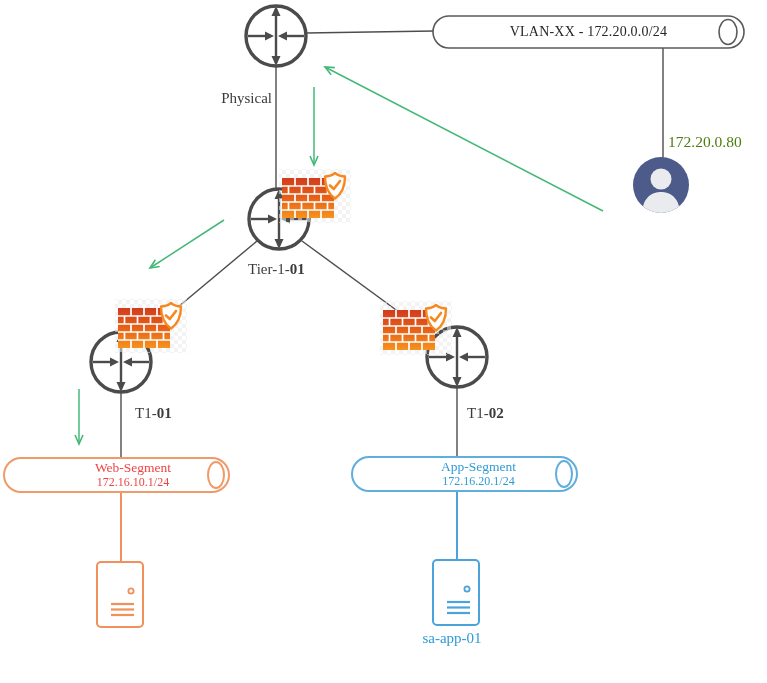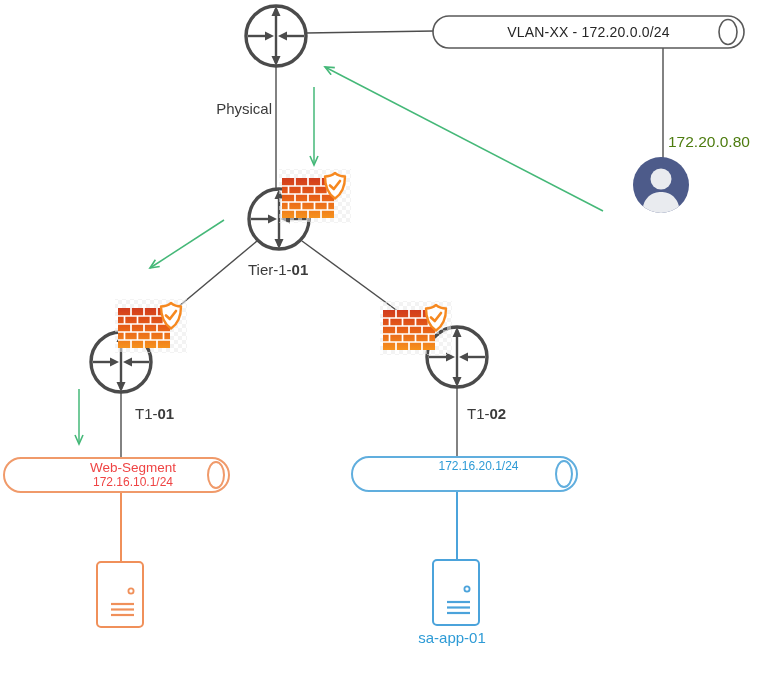--- a/index.html
+++ b/index.html
@@ -1,21 +1,21 @@
 <!DOCTYPE html>
 <html><head>
 <meta charset="utf-8">
 <style>
   html,body{margin:0;padding:0;background:#ffffff;}
   #canvas{
     position:relative;width:767px;height:683px;background:#ffffff;overflow:hidden;
     font-family:"Liberation Sans",sans-serif;
   }
   #diagram-svg{position:absolute;left:0;top:0;}
-  .lbl{position:absolute;white-space:nowrap;color:#3b3b3b;font-size:15px;line-height:1.15;}
+  .lbl{position:absolute;white-space:nowrap;color:#3b3b3b;font-size:15px;line-height:1.15;font-family:Liberation Serif, serif;}
   .lbl b{font-weight:700;}
   .center{text-align:center;white-space:normal;}
   .vlan-lbl{width:311px;text-align:center;font-size:14px;color:#262626;letter-spacing:.2px;}
   .seg-lbl{font-size:13.5px;line-height:15px;}
   .seg-lbl .cidr{font-size:12px;}
   .orange{color:#ef4444;}
   .blue{color:#2E9BD6;}
   .vm-lbl{font-size:15px;line-height:18px;}
 </style>
 </head>
@@ -142,38 +142,39 @@
     </g>
 
     <g stroke="#45B878" stroke-width="1.5" fill="none">
       <line x1="603" y1="211" x2="325" y2="67" marker-end="url(#mGreen)"></line>
       <line x1="314" y1="87" x2="314" y2="165" marker-end="url(#mGreen)"></line>
       <line x1="224" y1="220" x2="150" y2="268" marker-end="url(#mGreen)"></line>
       <line x1="79" y1="389" x2="79" y2="444" marker-end="url(#mGreen)"></line>
     </g>
   </svg>
 
-  <div class="lbl" style="left:190px;top:100px;width:82px;text-align:right;">Physical</div>
+  <div class="lbl" style="left:190px;top:90px;width:82px;text-align:right;">Physical</div>
 
   <div class="lbl vlan-lbl" style="left:433px;top:24px;">VLAN-XX -  172.20.0.0/24</div>
 
   <div class="lbl" style="left:668px;top:133px;font-size:15.5px;color:#4d7c0f;">172.20.0.80</div>
 
   <div class="lbl" style="left:248px;top:261px;"><span>Tier-1-</span><b>01</b></div>
 
   <div class="lbl" style="left:135px;top:405px;"><span>T1-</span><b>01</b></div>
 
   <div class="lbl" style="left:467px;top:405px;"><span>T1-</span><b>02</b></div>
 
   <div class="lbl center seg-lbl orange" style="left:20px;top:460px;width:226px;">
     <div>Web-Segment</div>
     <div class="cidr">172.16.10.1/24</div>
   </div>
 
   <div class="lbl center seg-lbl blue" style="left:366px;top:459px;width:225px;">
+    <div>App-Segment</div>
     <div class="cidr">172.16.20.1/24</div>
   </div>
 
 
   <div class="lbl center vm-lbl blue" style="left:376px;top:629px;width:152px;">
     <div>sa-app-01</div>
   </div>
 
 </div>
 

